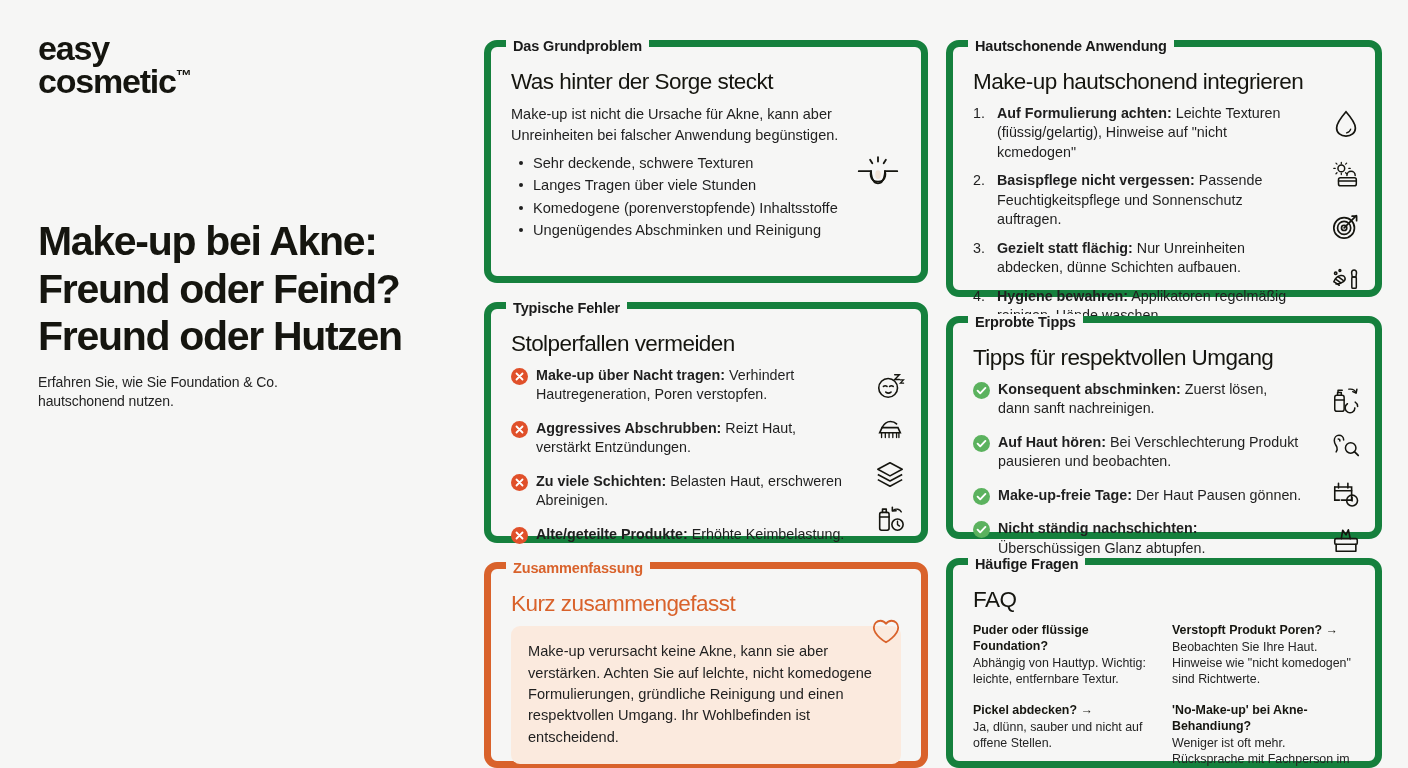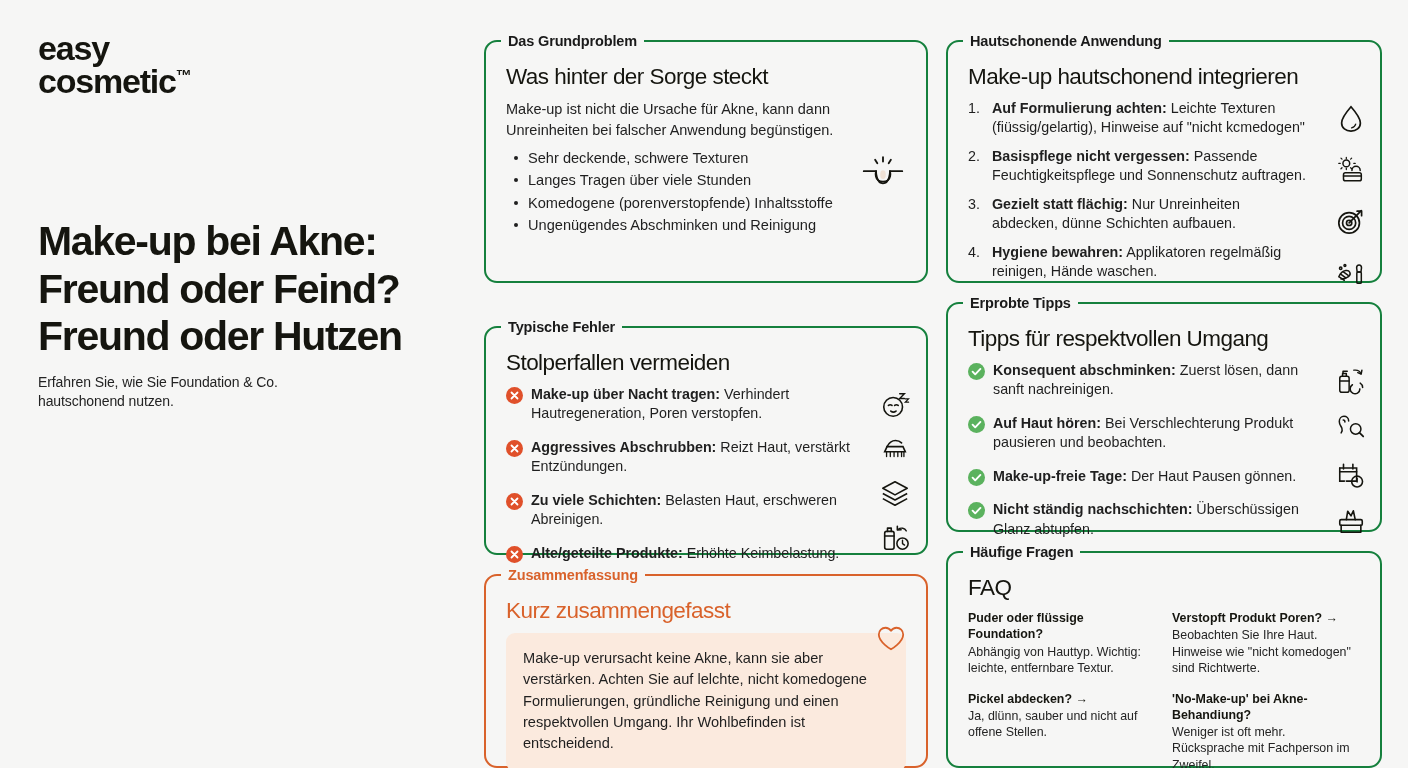--- a/index.html
+++ b/index.html
@@ -74,21 +74,21 @@
     display: flex;
     flex-direction: column;
     gap: 19px;
   }
   .col.left-col { padding-right: 18px; }
   .col.right-col { padding-right: 26px; }
 
   
   .card {
     position: relative;
-    border: 2px solid #15803d;
+    border: 7px solid #15803d;
     border-radius: 13px;
     background: #f6f6f5;
     padding: 20px 20px 18px 20px;
   }
   .card .legend {
     position: absolute;
     top: -9px;
     left: 15px;
     background: #f6f6f5;
     padding: 0 7px;
@@ -252,38 +252,38 @@
         <span>hautschonend nutzen.</span>
       </p>
     </div>
   </div>
 
   <div class="col left-col">
 
     <div class="card" style="min-height:243px;">
       <span class="legend">Das Grundproblem</span>
       <div class="card-title">Was hinter der Sorge steckt</div>
-      <div class="intro">Make-up ist nicht die Ursache für Akne, kann dann Unreinheiten bei falscher Anwendung begünstigen.</div>
+      <div class="intro">Make-up ist nicht die Ursache für Akne, kann aber Unreinheiten bei falscher Anwendung begünstigen.</div>
       <ul class="plain">
         <li>Sehr deckende, schwere Texturen</li>
         <li>Langes Tragen über viele Stunden</li>
         <li>Komedogene (porenverstopfende) Inhaltsstoffe</li>
         <li>Ungenügendes Abschminken und Reinigung</li>
       </ul>
       <span class="single-icon">
         <svg viewBox="0 0 48 48" fill="none" stroke="#15150f" stroke-width="2.1" stroke-linecap="round">
           <path d="M2 22h14c0 0 0 14 8 14s8-14 8-14h14"></path>
           <path d="M16 22c0 0-3 12 8 12s8-12 8-12"></path>
           <ellipse cx="24" cy="26" rx="3.2" ry="5" fill="#f0e2d6" stroke="none"></ellipse>
           <path d="M24 6v5M15 9l2.5 4M33 9l-2.5 4"></path>
         </svg>
       </span>
     </div>
 
-    <div class="card" style="min-height:220px;margin-top:24px;">
+    <div class="card" style="min-height:220px;">
       <span class="legend">Typische Fehler</span>
       <div class="card-title">Stolperfallen vermeiden</div>
       <div class="rows">
         <div class="row">
           <span class="marker x">
             <svg viewBox="0 0 17 17">
                 <path d="M5.5 5.5l6 6M11.5 5.5l-6 6" stroke="#fff" stroke-width="1.8" stroke-linecap="round"></path>
               </svg>
           </span>
           <span class="txt"><b>Make-up über Nacht tragen:</b><span> Verhindert Hautregeneration, Poren verstopfen.</span></span>

